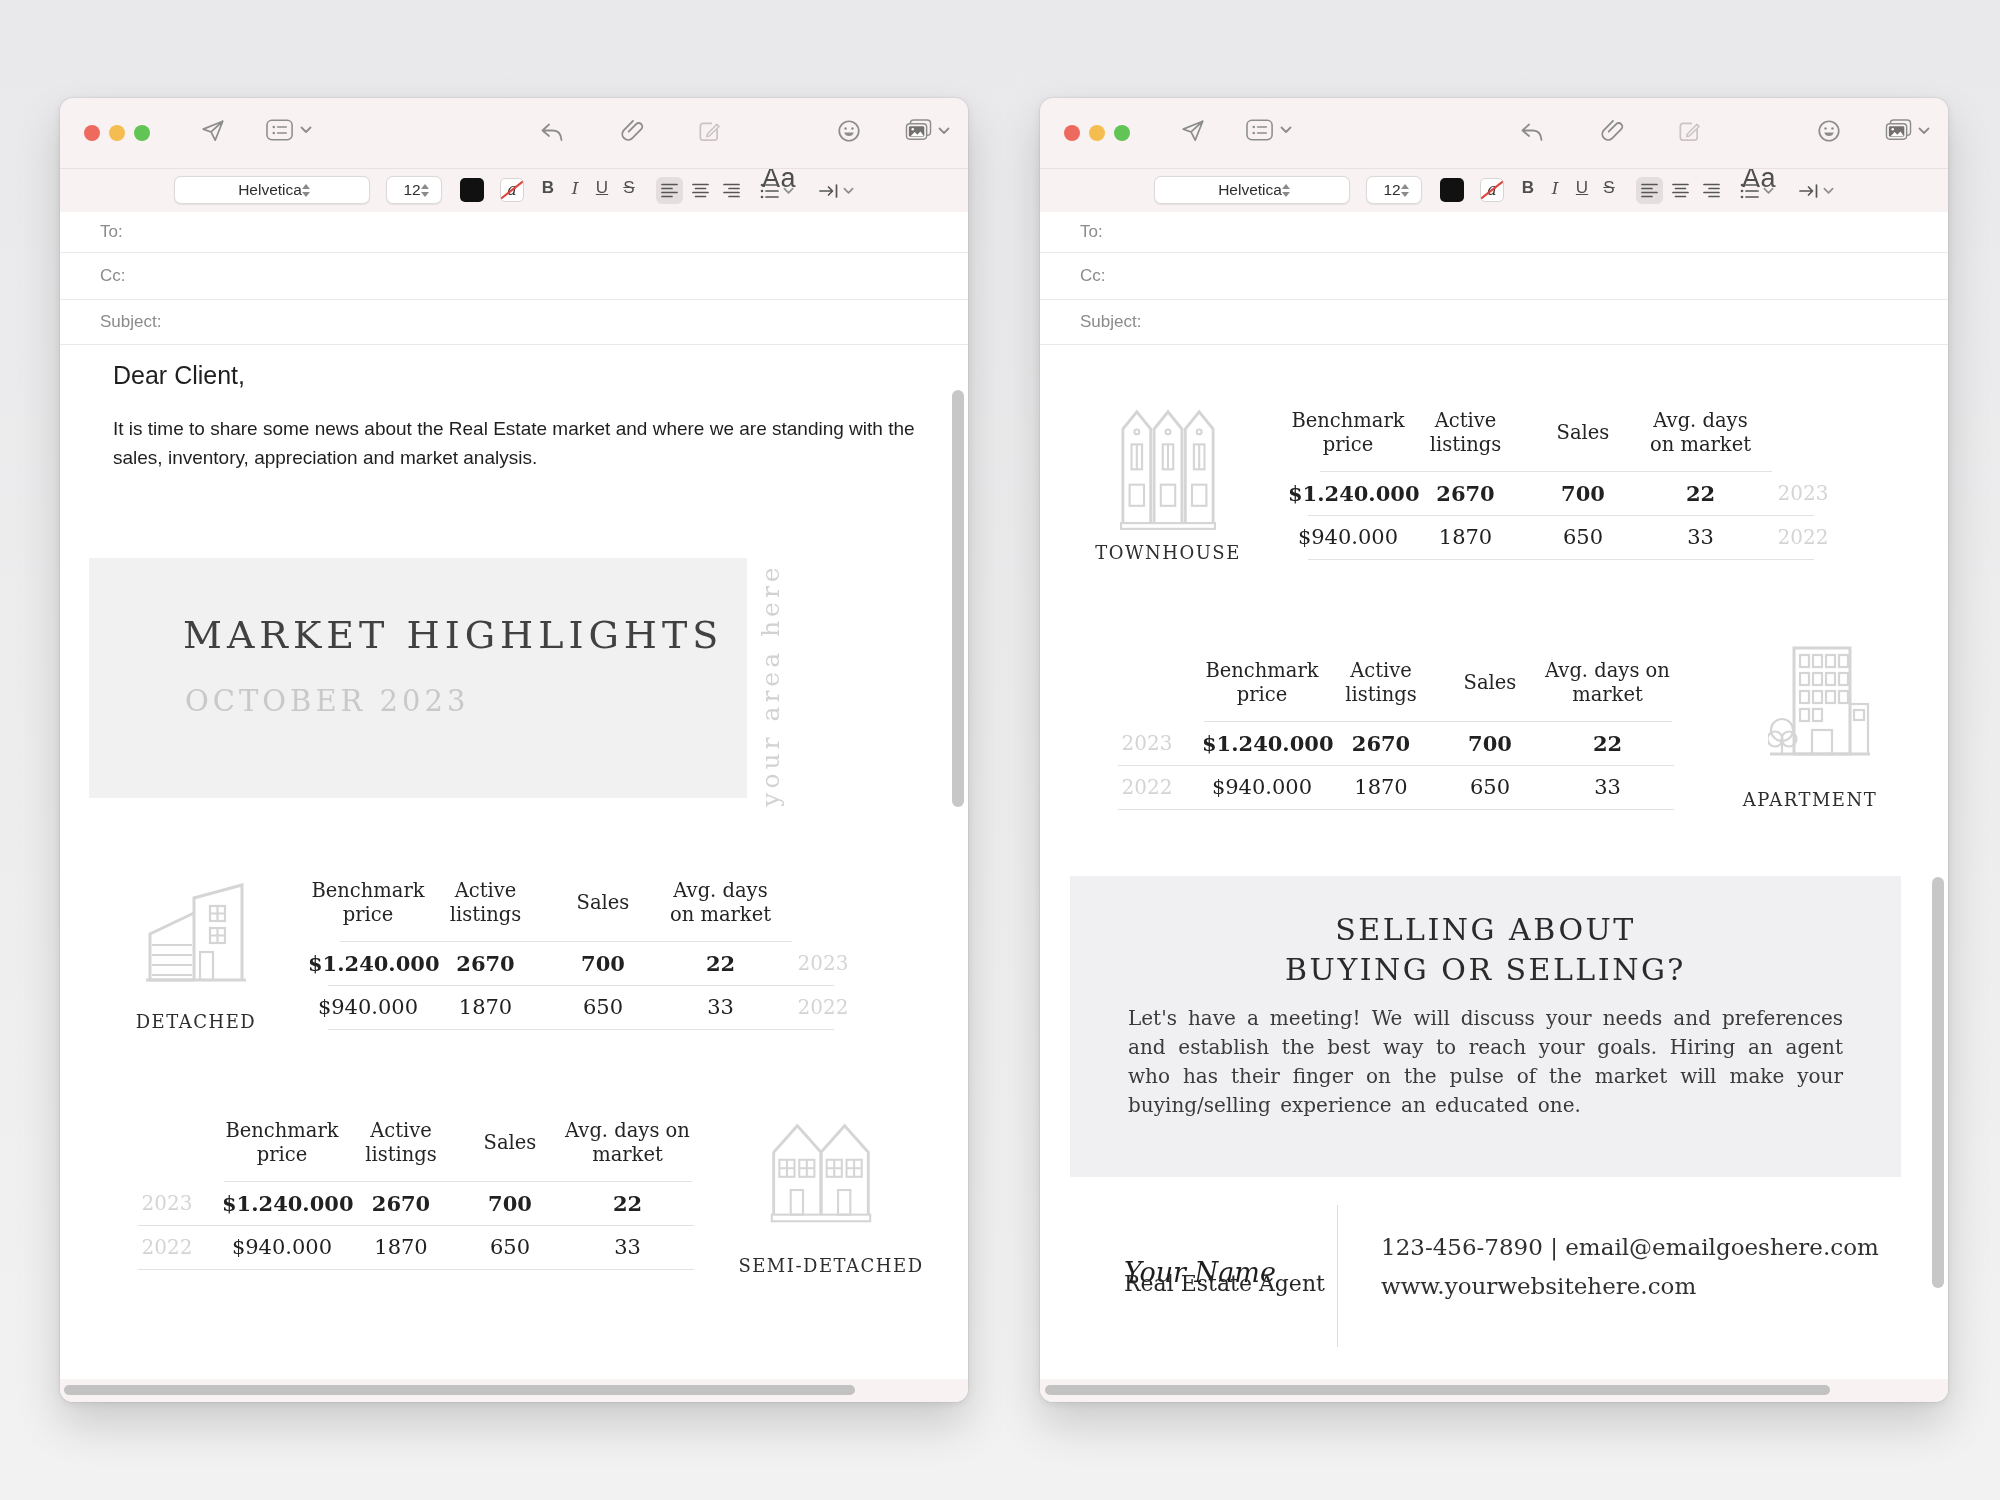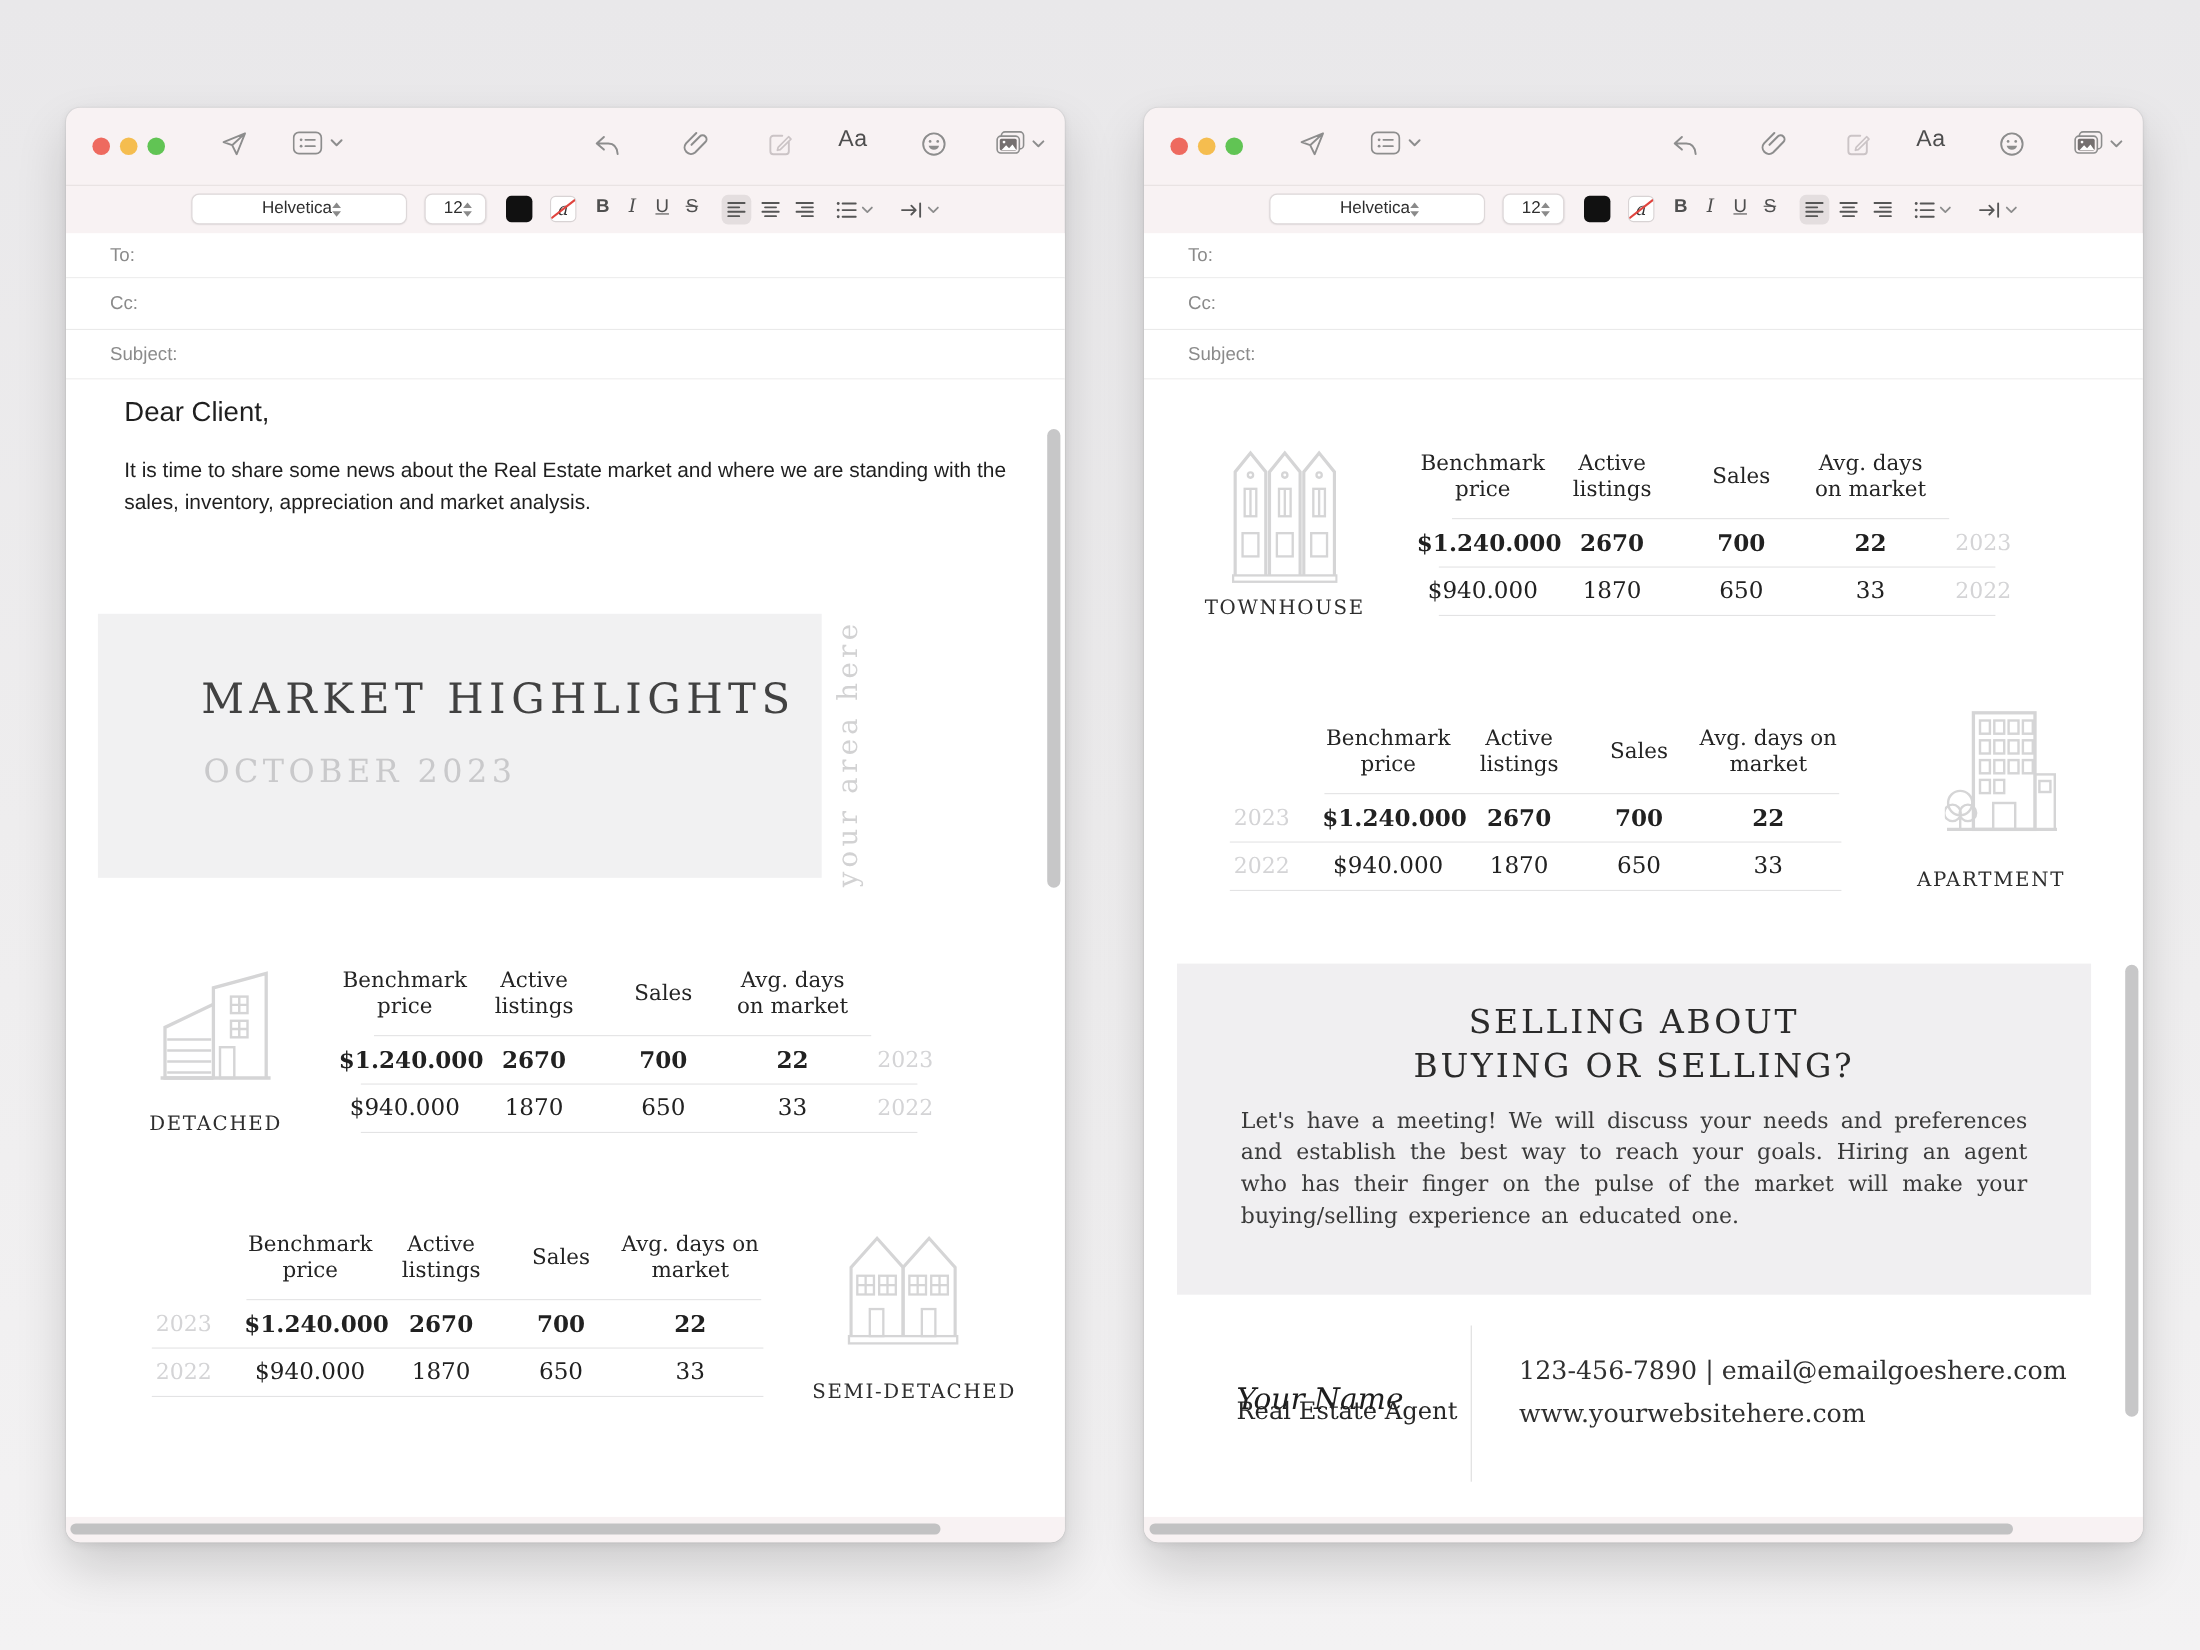--- a/index.html
+++ b/index.html
@@ -13,21 +13,21 @@
 
   
   .win{position:absolute;top:98px;width:908px;height:1304px;background:var(--chrome_bg,#f8f2f3);
     border-radius:13px;box-shadow:0 22px 45px rgba(0,0,0,.16),0 2px 8px rgba(0,0,0,.08),0 0 0 1px rgba(0,0,0,.04);}
   .titlebar{position:absolute;top:0;left:0;right:0;height:70px;}
   .light{position:absolute;top:27px;width:16px;height:16px;border-radius:50%;}
   .light.red{left:24px;background:var(--traffic_red,#ee6a5f);}
   .light.yellow{left:49px;background:var(--traffic_yellow,#f5bd4f);}
   .light.green{left:74px;background:var(--traffic_green,#61c454);}
   .tbi{position:absolute;top:20px;display:flex;align-items:center;gap:5px;}
-  .aa{font-size:21px;color:#4e4e4e;letter-spacing:.5px;}
+  .aa{font-size:27px;color:#4e4e4e;letter-spacing:.5px;margin-top:48px;}
 
   .formatbar{position:absolute;top:70px;left:0;right:0;height:44px;
     border-top:1px solid #e7e1e2;border-bottom:1px solid #e2dcde;}
   .select{position:absolute;top:7px;height:28px;background:#fff;border:1px solid #ddd8d9;border-radius:7px;
     display:flex;align-items:center;justify-content:center;box-shadow:0 .5px 1.5px rgba(0,0,0,.08);
     font-size:15.5px;color:#2e2e2e;padding:0 8px 0 12px;box-sizing:border-box;}
   .stepper{display:flex;flex-direction:column;gap:3px;align-items:center;}
   .stepper i{display:block;width:0;height:0;border-left:4px solid transparent;border-right:4px solid transparent;}
   .stepper .up{border-bottom:5px solid #8a8a8a;}
   .stepper .dn{border-top:5px solid #8a8a8a;}

